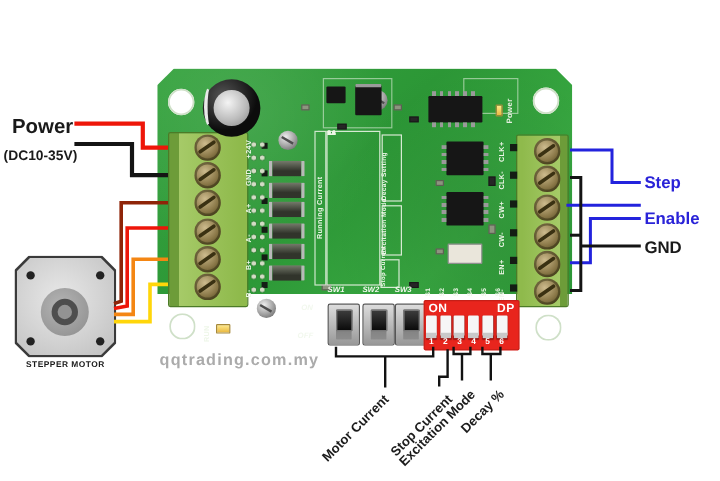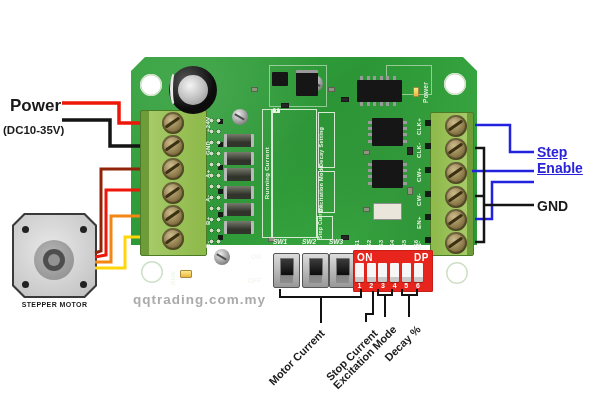--- a/index.html
+++ b/index.html
@@ -81,21 +81,21 @@
   .swlab{color:#f2f8ee;font-weight:bold;font-size:6.5px;font-style:italic;}
 
   .dip{background:var(--dip-red,#e8251d);border-radius:1.5px;box-shadow:inset 0 0 0 1px rgba(0,0,0,.15);}
   .dip .dtxt{color:#fff;font-weight:bold;font-size:10px;letter-spacing:.5px;}
   .dipsw{width:9px;height:19px;top:13px;background:#f6f6f6;border-radius:1px;
          border-bottom:5px solid #c9c9c9;box-shadow:0 1px 1px rgba(0,0,0,.35);}
   .dnum{top:32px;width:9px;text-align:center;color:#fff;font-weight:bold;font-size:7px;}
 
   
   .ann{font-weight:bold;color:var(--label-black,#1a1a1a);white-space:nowrap;}
-  .blue{color:var(--label-blue,#2a23d8);text-decoration:underline;}
+  .blue{color:var(--label-blue,#2a23d8);}
   .rot45{transform-origin:100% 0;transform:rotate(-45deg);font-weight:bold;font-size:11px;
          color:#1c1c1c;white-space:nowrap;}
   .watermark{color:var(--watermark-gray,#ababab);font-size:13.5px;letter-spacing:1px;font-weight:bold;}
 
   
   .motorO{left:12px;top:213px;width:85px;height:85px;background:#3a3a3a;
           clip-path:polygon(12px 0,73px 0,85px 12px,85px 73px,73px 85px,12px 85px,0 73px,0 12px);}
   .motorI{left:2px;top:2px;width:81px;height:81px;
           clip-path:polygon(11px 0,70px 0,81px 11px,81px 70px,70px 81px,11px 81px,0 70px,0 11px);
           background:radial-gradient(circle at 45% 42%,#e8e8e8,#d2d2d2 55%,#bfbfbf);}
@@ -345,21 +345,21 @@
     <path d="M280,289 V297 H361 V289 M321,297 V323" fill="none" stroke="#121212" stroke-width="2"></path>
     <path d="M373,291 V314 H366 V322" fill="none" stroke="#121212" stroke-width="2"></path>
     <path d="M378,289 V295 H392 V289 M385,295 V317" fill="none" stroke="#121212" stroke-width="2"></path>
     <path d="M402,289 V295 H417 V289 M409,295 V317" fill="none" stroke="#121212" stroke-width="2"></path>
   </svg>
 
   <div class="ann z7" style="left:10px;top:96px;font-size:17px">Power</div>
   <div class="ann z7" style="left:3px;top:124px;font-size:11.5px">(DC10-35V)</div>
 
   <div class="ann blue z7" style="left:537px;top:144px;font-size:14px">Step</div>
-  <div class="ann blue z7" style="left:537px;top:160px;font-size:14px">Enable</div>
+  <div class="ann blue z7" style="left:537px;top:174px;font-size:14px">Enable</div>
   <div class="ann z7" style="left:537px;top:198px;font-size:14px">GND</div>
 
   <div class="rot45 z7" style="right:282px;top:327px">Motor Current</div>
   <div class="rot45 z7" style="right:229px;top:327px">Stop Current</div>
   <div class="rot45 z7" style="right:210px;top:323px">Excitation Mode</div>
   <div class="rot45 z7" style="right:186px;top:323px">Decay %</div>
 
   <div class="watermark z7" style="left:133px;top:292px">qqtrading.com.my</div>
 </div>
 

